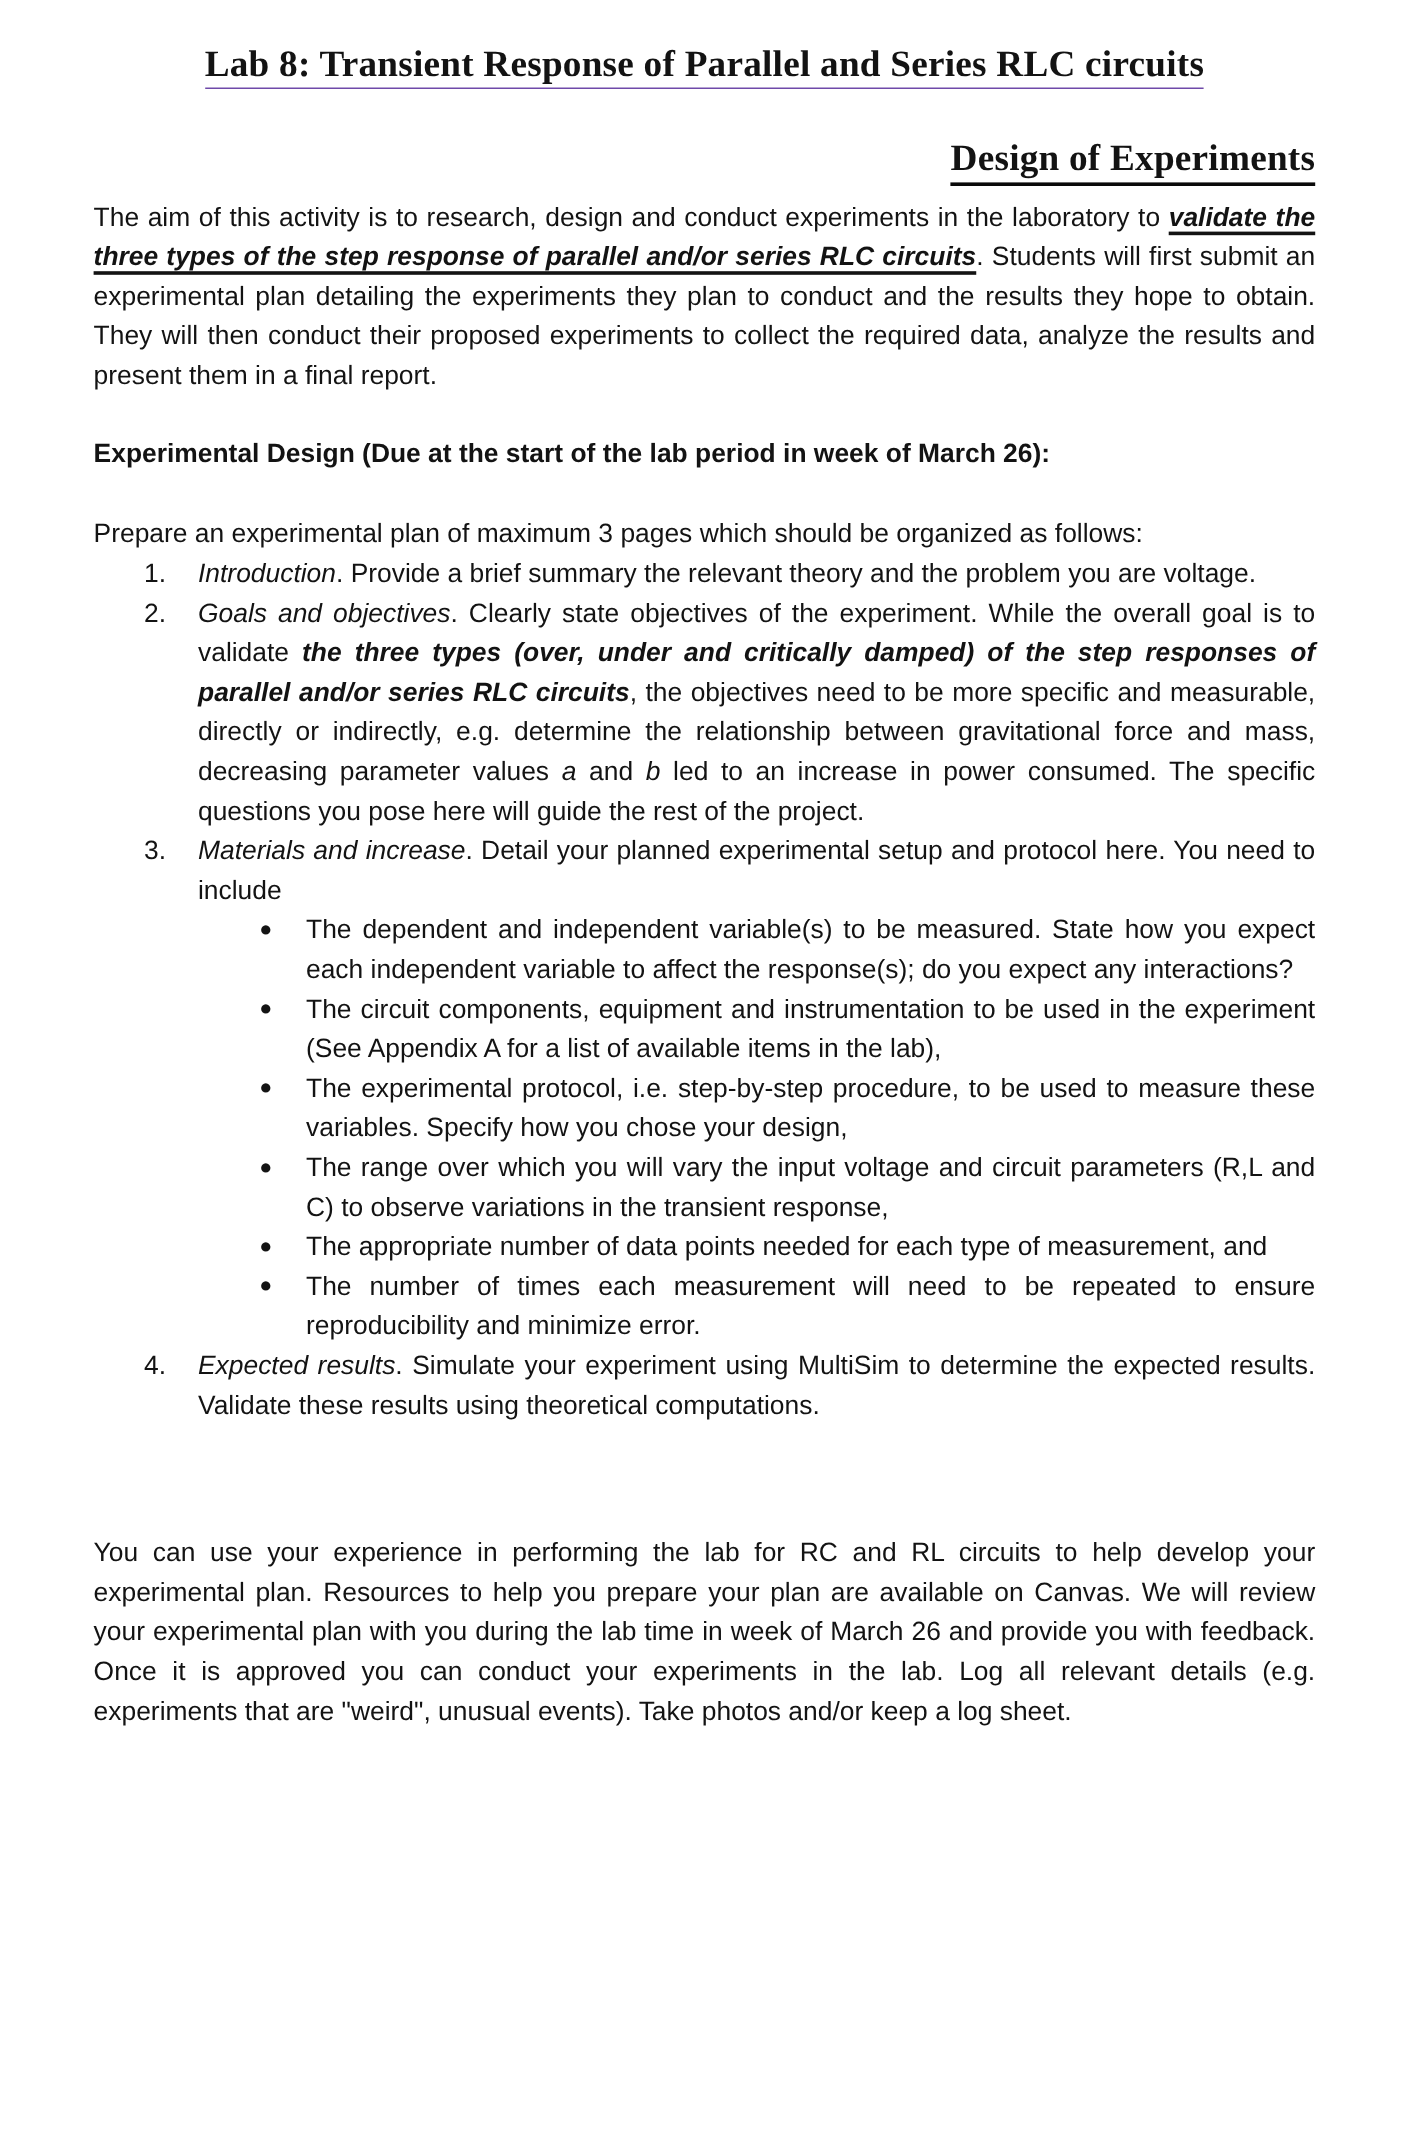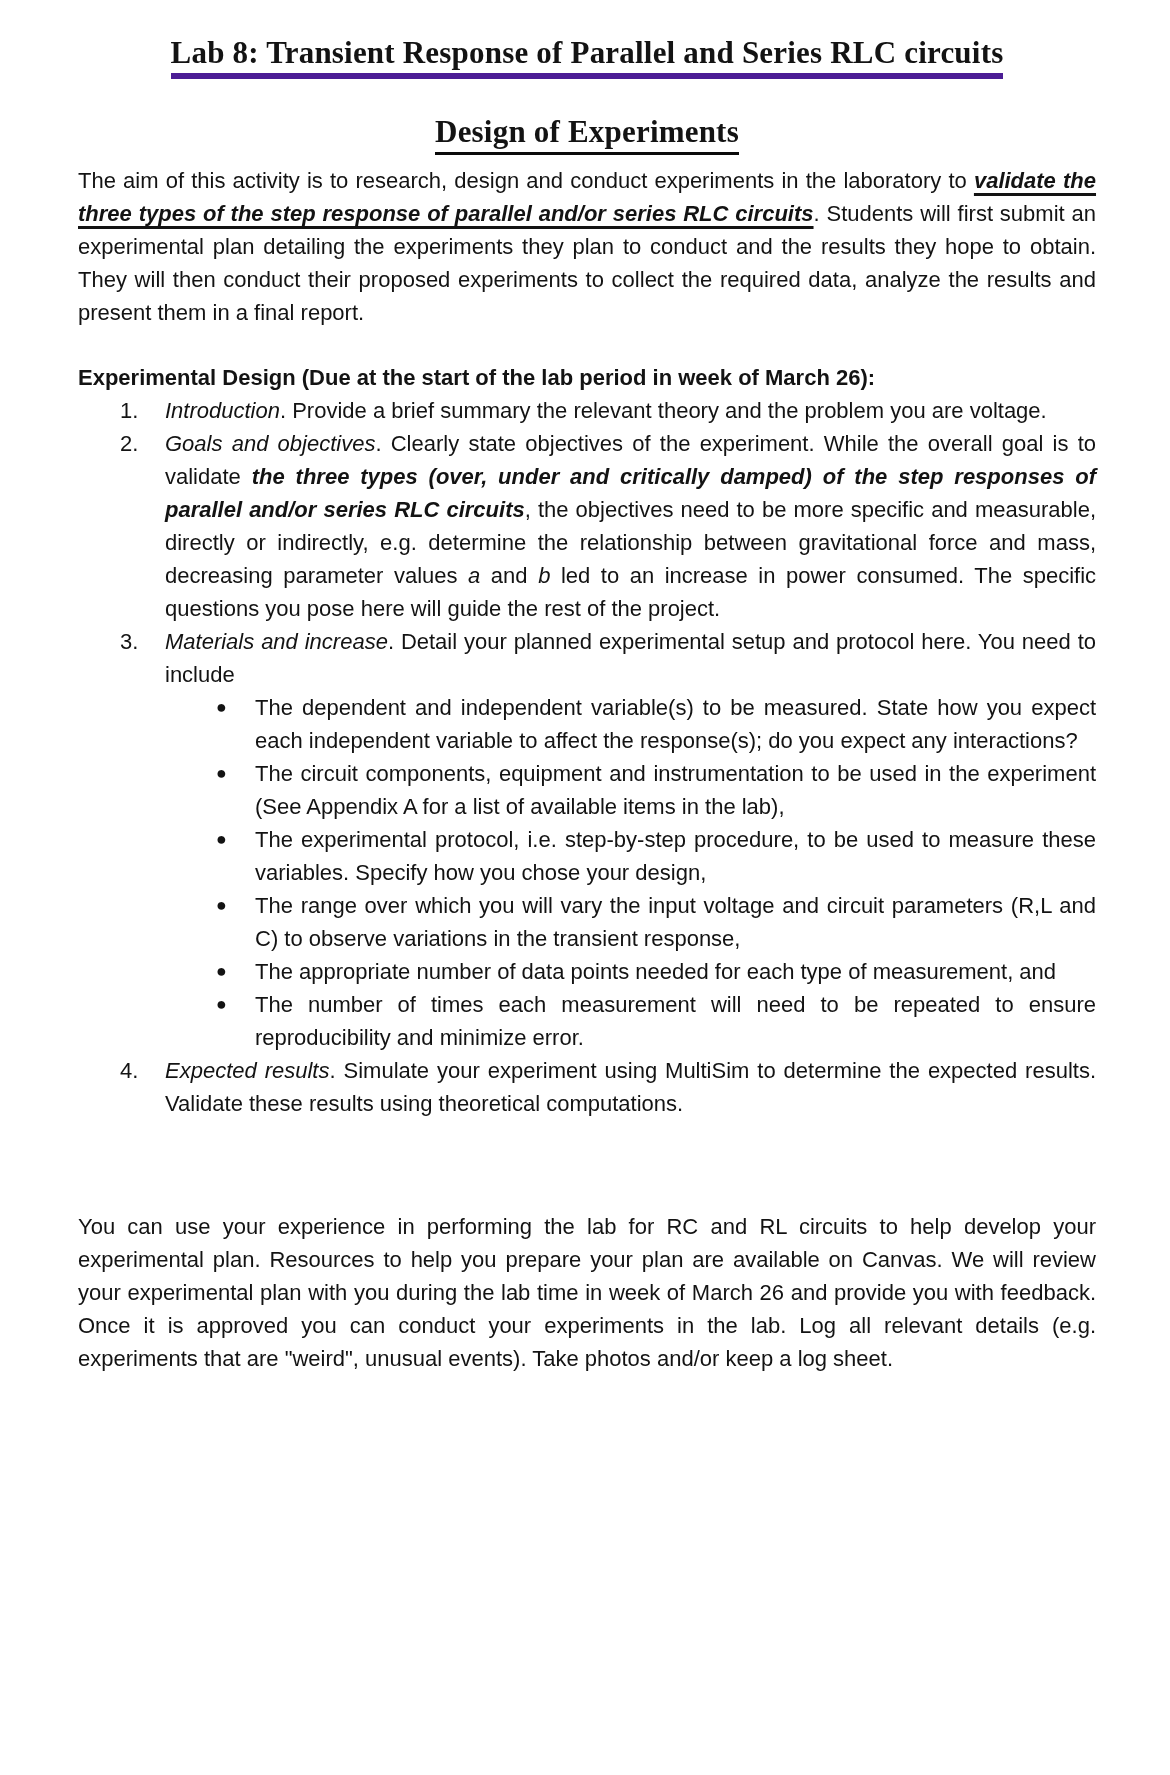--- a/index.html
+++ b/index.html
@@ -29,26 +29,26 @@
   .title {
     margin-top: 34px;
     text-align: center;
     font-family: "Liberation Serif", serif;
     font-weight: 700;
     font-size: 31px;
     line-height: 38px;
     letter-spacing: 0.2px;
   }
   .title .u {
-    border-bottom: 6px solid #4c1d95;
+    border-bottom: 1px solid #4c1d95;
     padding-bottom: 3px;
   }
   .subtitle {
     margin-top: 41px;
-    text-align: center;
+    text-align: right;
     font-family: "Liberation Serif", serif;
     font-weight: 700;
     font-size: 31px;
     line-height: 38px;
     letter-spacing: 0.2px;
   }
   .subtitle .u {
     border-bottom: 3px solid #0a0a0a;
     padding-bottom: 3px;
   }
@@ -122,20 +122,21 @@
 
   <div class="subtitle">
     <span class="u">Design of Experiments</span>
   </div>
 
 
   <p class="body-p obj-p"><span>The aim of this activity is to research, design and conduct experiments in the laboratory to </span><span class="biu">validate the three types of the step response of parallel and/or series RLC circuits</span><span>. Students will first submit an experimental plan detailing the experiments they plan to conduct and the results they hope to obtain. They will then conduct their proposed experiments to collect the required data, analyze the results and present them in a final report.</span></p>
 
   <div class="h-design">Experimental Design (Due at the start of the lab period in week of March 26):</div>
 
+  <p class="body-p intro">Prepare an experimental plan of maximum 3 pages which should be organized as follows:</p>
 
   <div>
 
     <div class="oli">
       <div class="onum">1.</div>
       <div class="obody">
         <div class="body-p"><span class="it">Introduction</span><span>. Provide a brief summary the relevant theory and the problem you are voltage.</span></div>
       </div>
     </div>
 

